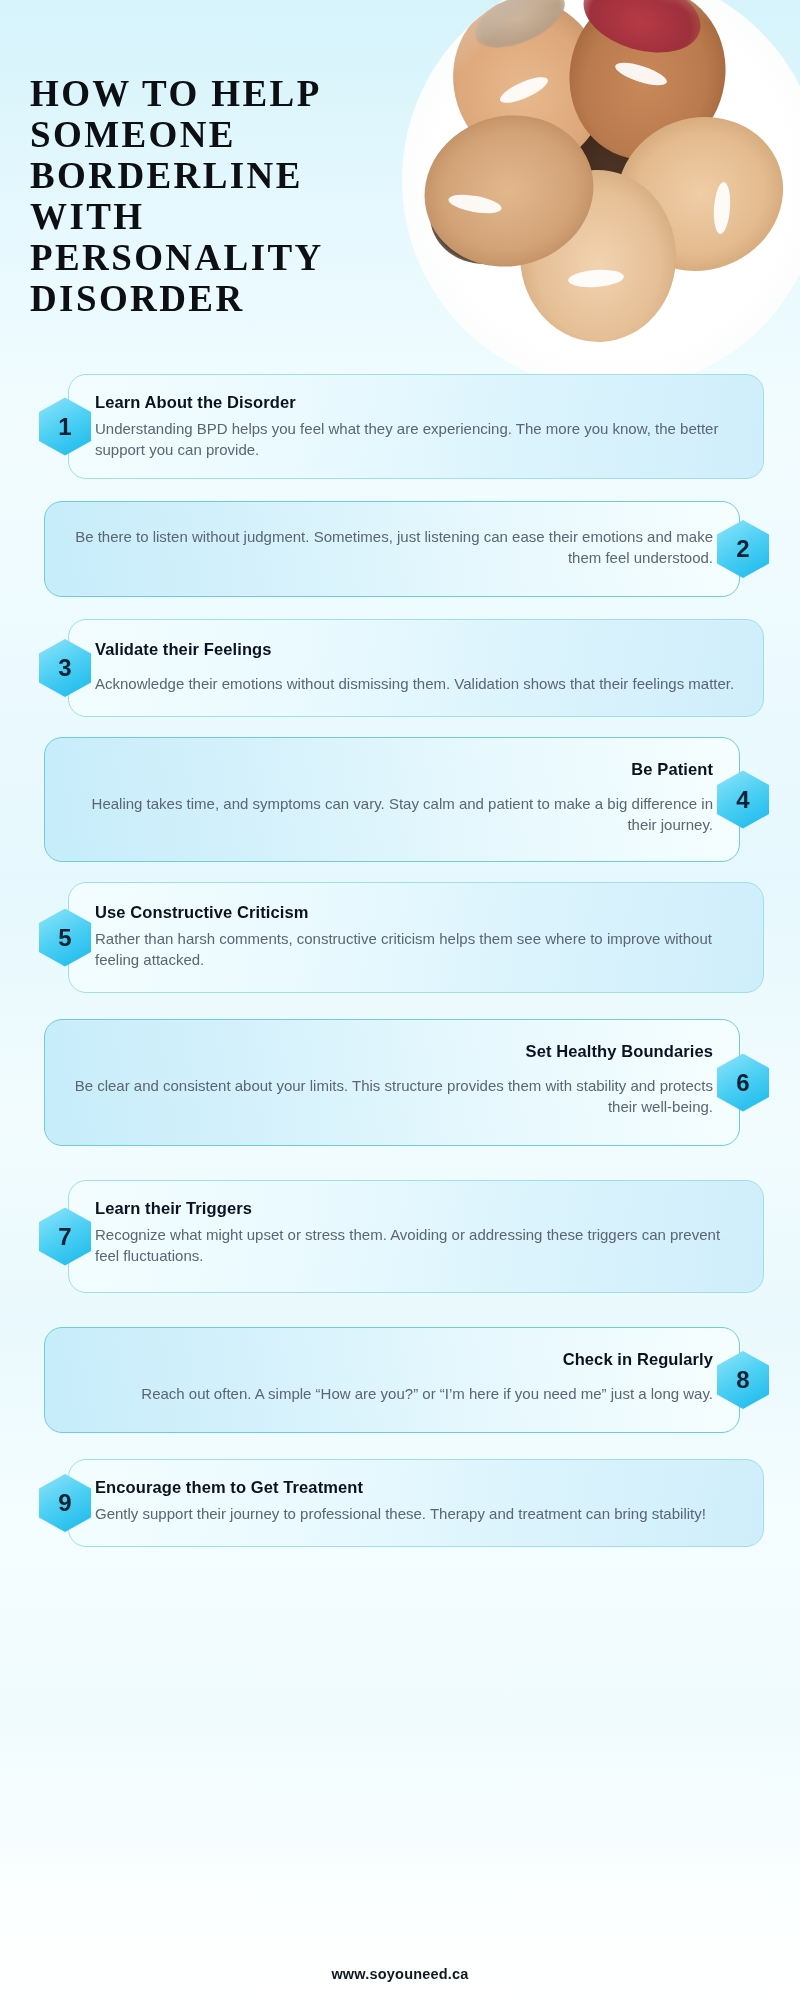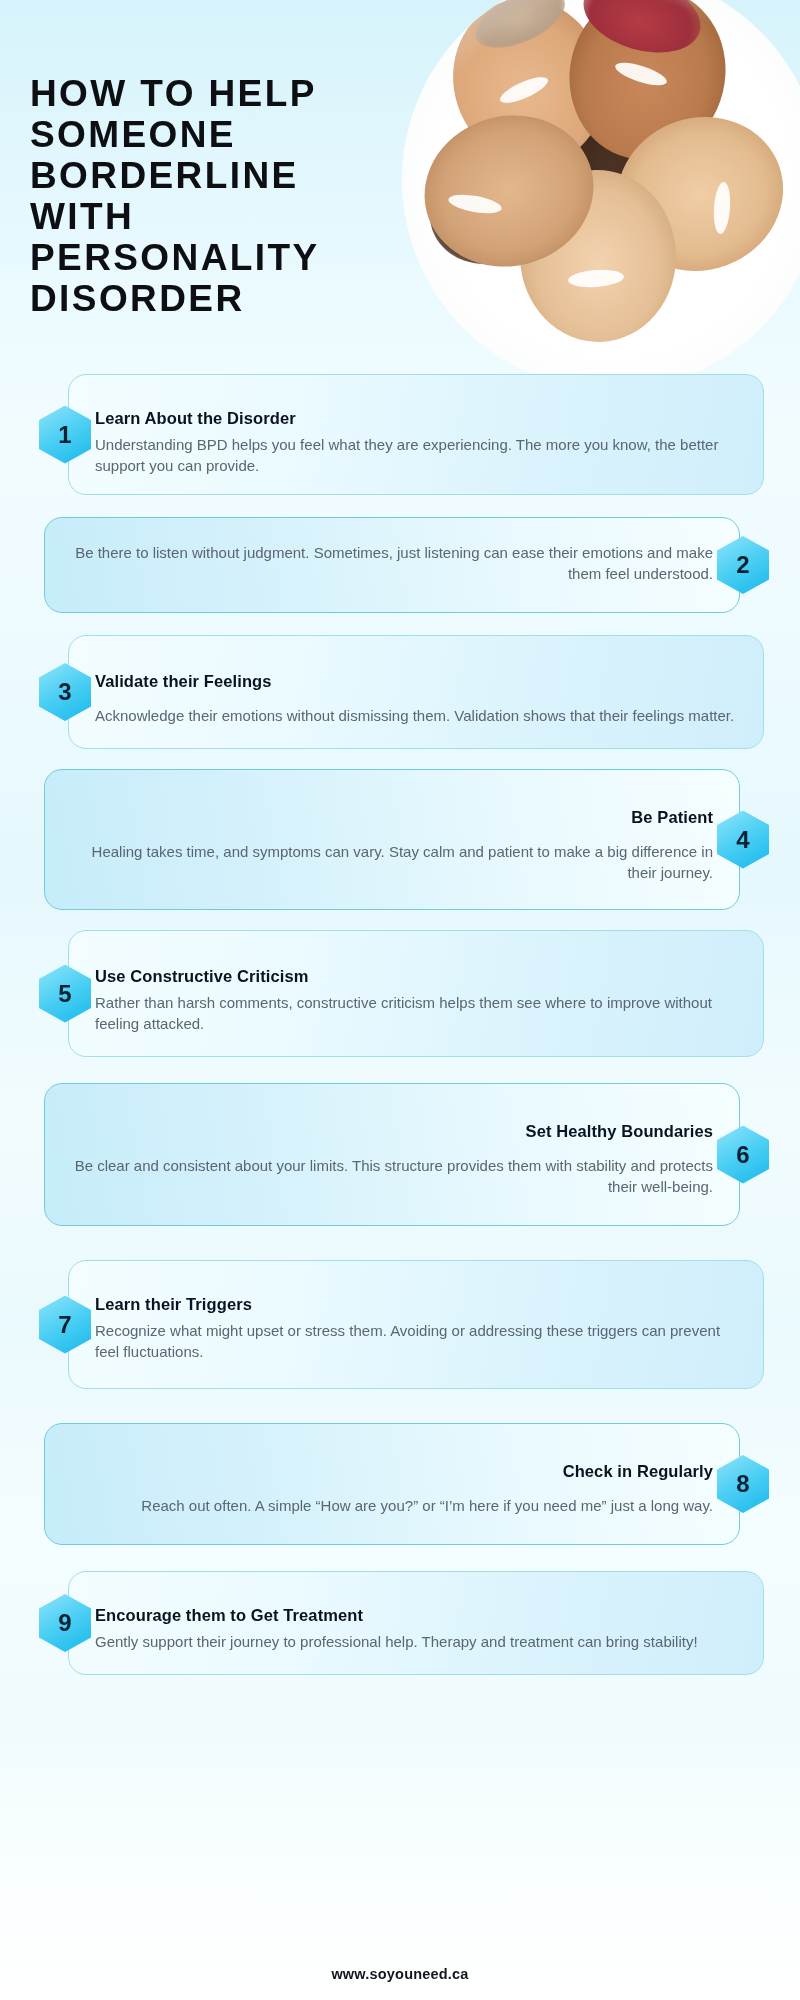--- a/index.html
+++ b/index.html
@@ -58,21 +58,21 @@
   .s1{width:52px;height:16px;left:96px;top:112px;transform:rotate(-24deg);}
   .s2{width:54px;height:16px;left:212px;top:96px;transform:rotate(18deg);}
   .s3{width:16px;height:52px;left:312px;top:212px;transform:rotate(4deg);}
   .s4{width:56px;height:17px;left:166px;top:300px;transform:rotate(-4deg);}
   .s5{width:54px;height:16px;left:46px;top:226px;transform:rotate(10deg);}
   .hero-fade{position:absolute;right:-22px;top:-30px;width:420px;height:420px;border-radius:50%;
     background:radial-gradient(circle at 50% 50%, rgba(255,255,255,0) 62%, rgba(248,251,252,.55) 80%, rgba(238,248,252,.9) 94%, rgba(234,247,252,1) 100%);}
 
   .title{
     position:absolute;left:30px;top:48px;width:340px;
-    font-family:Liberation Sans, sans-serif;
+    font-family:Liberation Serif, serif;
     font-size:37px;line-height:41px;font-weight:700;
     letter-spacing:2.4px;color:#0d0f12;text-transform:uppercase;
     z-index:5;
   }
   .title span{display:block;white-space:nowrap;}
 
   
   .cards{position:relative;padding:0 0 0 0;}
   .row{position:relative;margin:0 auto;}
 
@@ -87,21 +87,21 @@
     background:linear-gradient(100deg,#f3fdff 0%, #eafaff 34%, #daf3fc 68%, #cfeefb 100%);
     border-color:#9fdfe6;
   }
   .card.right{
     margin-left:44px;margin-right:60px;
     background:linear-gradient(260deg,#f6feff 0%, #e9f9fe 32%, #d4f1fb 70%, #c6ecfa 100%);
     border-color:#6fcdd8;
     text-align:right;
   }
   .card .c-title{
-    font-size:16.5px;font-weight:700;color:#0b1220;margin:16px 0 6px 0;letter-spacing:.1px;
+    font-size:16.5px;font-weight:700;color:#0b1220;margin:0 0 6px 0;letter-spacing:.1px;
   }
   .card .c-body{
     font-size:15px;line-height:21px;color:#5a6672;margin:0;
   }
   .card.sp .c-title{margin-bottom:14px;}
 
   .hexwrap{position:absolute;top:50%;transform:translateY(-50%);z-index:6;}
   .hexwrap.l{left:-30px;}
   .hexwrap.r{right:-30px;}
   .hex{
@@ -255,21 +255,21 @@
     </div>
 
     <div class="row" style="margin-top:26px;">
       <div class="card left" style="min-height:80px;padding-top:18px;padding-bottom:22px;">
         <div class="hexwrap l">
           <div class="hex">
             <span>9</span>
           </div>
         </div>
         <p class="c-title">Encourage them to Get Treatment</p>
-        <p class="c-body">Gently support their journey to professional help. Therapy and treatment can bring stability!</p>
+        <p class="c-body">Gently support their journey to professional these. Therapy and treatment can bring stability!</p>
       </div>
     </div>
 
   </div>
 
   <div class="footer">www.soyouneed.ca</div>
 
 </div>
 
 </body></html>

